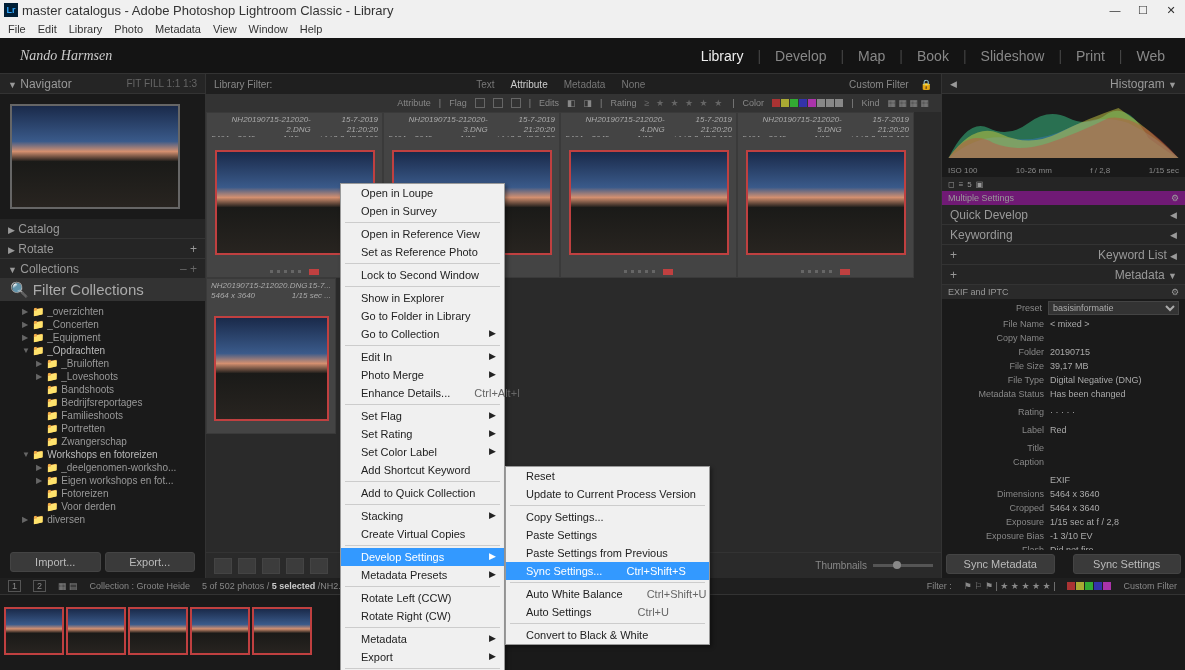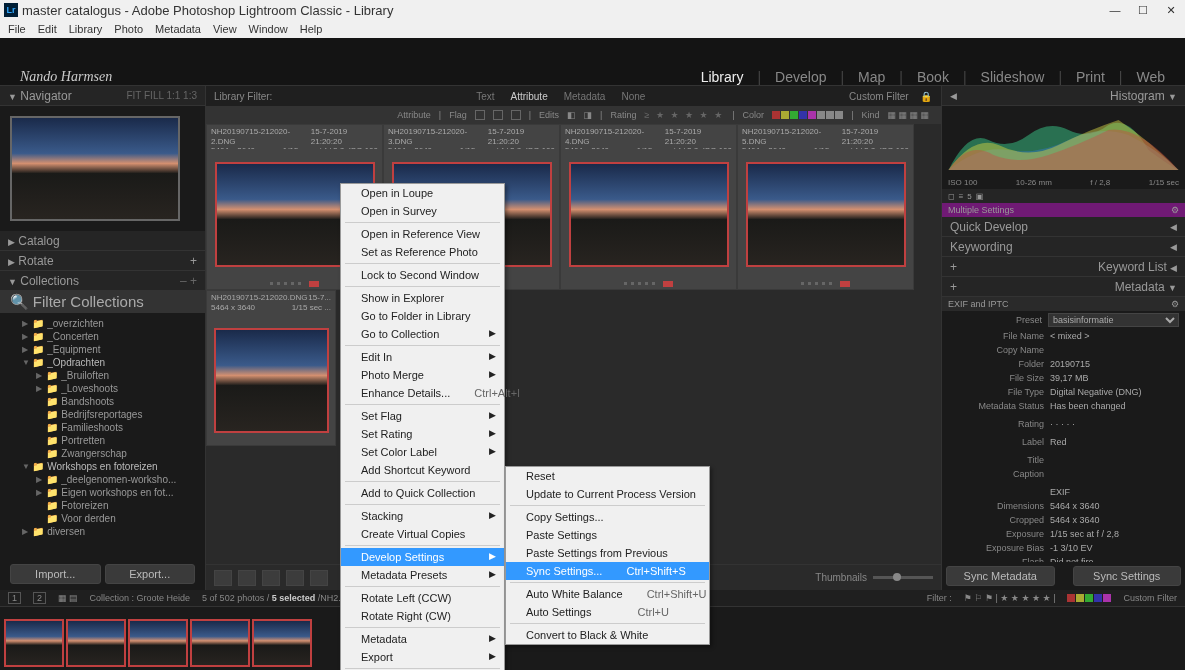--- a/index.html
+++ b/index.html
@@ -4,48 +4,48 @@
 <style>
 * { margin: 0; padding: 0; box-sizing: border-box; font-family: "Segoe UI", Arial, sans-serif; }
 body { background: #1a1a1a; width: 1185px; height: 670px; overflow: hidden; color: #999; font-size: 11px; }
 .titlebar { height: 20px; background: #f0f0f0; color: #333; display: flex; align-items: center; padding: 0 4px; }
 .titlebar .icon { width: 14px; height: 14px; background: #001e36; color: #31a8ff; font-size: 9px; font-weight: bold; display: inline-flex; align-items: center; justify-content: center; margin-right: 4px; }
 .titlebar .title { font-size: 13px; flex: 1; }
 .titlebar .winbtns { display: flex; gap: 8px; }
 .titlebar .winbtn { width: 20px; height: 16px; display: flex; align-items: center; justify-content: center; cursor: pointer; font-size: 11px; }
 .menubar { height: 18px; background: #f0f0f0; color: #333; display: flex; gap: 12px; padding: 0 8px; font-size: 11px; align-items: center; }
 .menubar span { cursor: pointer; }
-.topbar { height: 48px; background: #141414; border-bottom: 1px solid #333; display: flex; align-items: flex-end; padding: 0 20px; }
+.topbar { height: 36px; background: #141414; border-bottom: 1px solid #333; display: flex; align-items: center; padding: 0 20px; }
 .logo { font-family: cursive; font-size: 14px; color: #ccc; font-style: italic; }
 .modules { margin-left: auto; display: flex; gap: 14px; font-size: 14px; color: #888; }
 .modules span { cursor: pointer; }
 .modules span.active { color: #eee; }
 .modules .sep { color: #444; }
 .body { display: flex; height: calc(670px - 20px - 18px - 40px - 16px - 72px); }
 .left-panel { width: 206px; background: #1a1a1a; border-right: 1px solid #333; display: flex; flex-direction: column; overflow: hidden; }
 .right-panel { width: 244px; background: #1a1a1a; border-left: 1px solid #333; display: flex; flex-direction: column; overflow: hidden; }
-.center { flex: 1; background: #2a2a2a; display: flex; flex-direction: column; }
+.center { flex: 1; background: #2a2a2a; display: flex; flex-direction: column; text-align: right; }
 .panel-header { height: 20px; background: #252525; color: #999; font-size: 12px; display: flex; align-items: center; padding: 0 8px; border-bottom: 1px solid #333; justify-content: space-between; }
 .panel-header .chev { font-size: 9px; }
 .nav-fit { color: #666; font-size: 10px; }
 .nav-preview { padding: 10px; }
 .nav-preview .img { width: 170px; height: 105px; border: 2px solid #666; background: linear-gradient(to bottom, #1a2a4a 0%, #3a5a8a 35%, #d49070 45%, #1a1a18 55%, #282420 100%); }
 .tree { flex:1; overflow:hidden; font-size: 10px; padding: 4px 0; }
 .tree-item { padding: 1px 8px; color: #999; white-space: nowrap; cursor: pointer; display: flex; align-items: center; }
 .tree-item .tri { width: 10px; font-size: 8px; color: #666; }
 .tree-item.bold { color: #bbb; }
 .tree-filter { background: #333; padding: 2px 10px; font-size: 15px; color: #aaa; }
 .btn-row { display: flex; gap: 4px; padding: 6px 10px; }
 .btn { flex:1; background: #3a3a3a; border: 1px solid #444; border-radius: 3px; text-align: center; padding: 3px; color: #bbb; font-size: 11px; cursor: pointer; }
 .filterbar { height: 20px; background: #1f1f1f; display: flex; align-items: center; padding: 0 8px; font-size: 10px; color: #888; gap: 12px; }
 .filterbar .sp { flex: 1; }
 .subfilter { height: 18px; background: #333; display: flex; align-items: center; padding: 0 12px; font-size: 9px; color: #888; gap: 8px; }
 .subfilter .flag { width: 10px; height: 10px; border: 1px solid #666; }
 .grid { flex: 1; position: relative; background: #2a2a2a; overflow: hidden; }
-.grid-row { display: flex; }
+.grid-row { display: flex; font-style: italic; }
 .cell { width: 177px; border: 1px solid #3a3a3a; background: #444; position: relative; }
 .cell-hdr { font-size: 8px; color: #aaa; padding: 2px 4px; line-height: 1.2; height: 24px; overflow:hidden; background: #444; display:flex; flex-direction:column; }
 .cell-hdr .r1 { display: flex; justify-content: space-between; }
 .cell-body { padding: 6px; height: 130px; background: #444; display: flex; align-items: center; justify-content: center; }
 .cell .thumb { width: 160px; height: 105px; border: 2px solid #c04040; background: linear-gradient(to bottom, #1a2a4a 0%, #3a5a8a 35%, #d49070 45%, #1a1a18 55%, #282420 100%); position: relative; }
 .cell .ft { height: 10px; display: flex; gap: 4px; padding: 0 4px; justify-content: center; }
 .cell .dot { width: 3px; height: 3px; background: #666; margin-top: 3px; }
 .cell .red { width: 10px; height: 6px; background: #c04040; margin-top: 2px; margin-left: 4px; }
 .toolbar-bottom { height: 26px; background: #2a2a2a; border-top: 1px solid #333; display: flex; align-items: center; padding: 0 8px; gap: 6px; }
 .tool-icon { width: 18px; height: 16px; background: #3c3c3c; border: 1px solid #444; cursor: pointer; }

